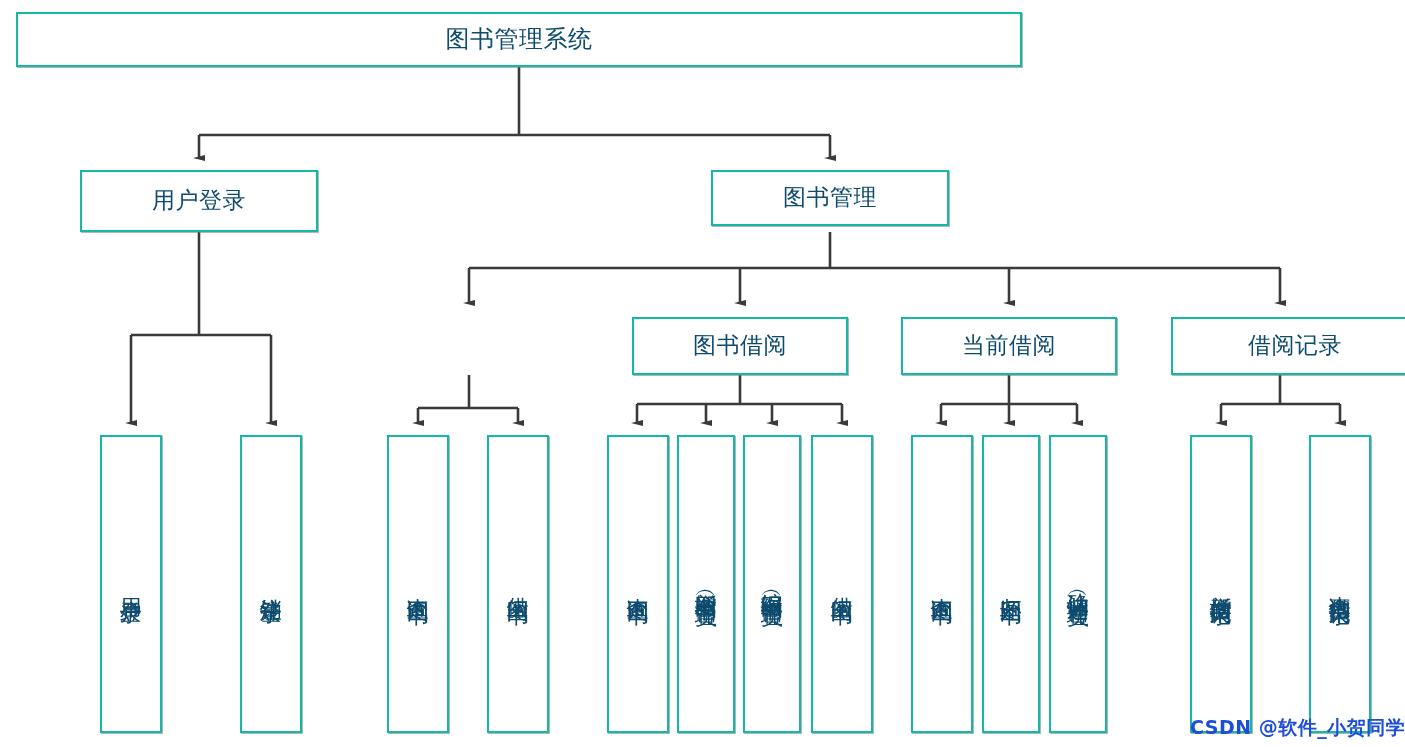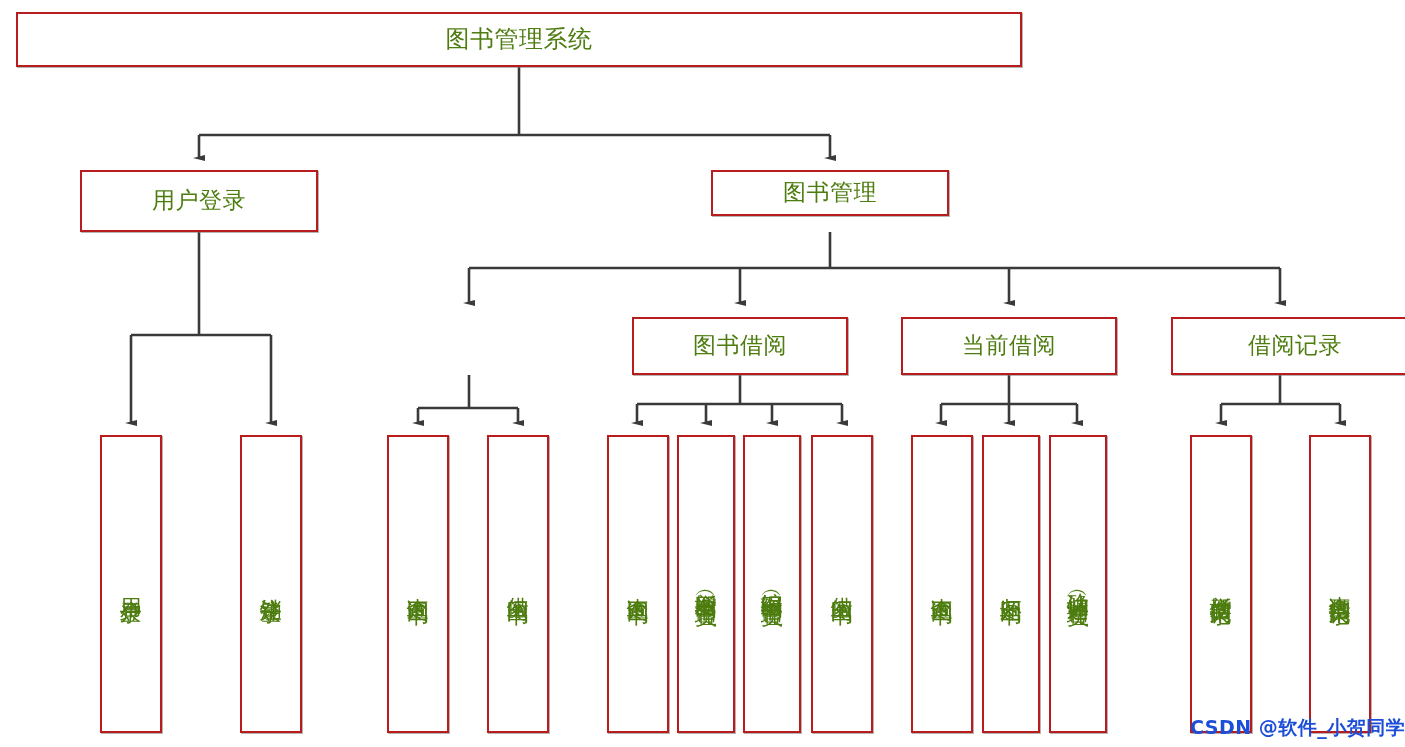--- a/index.html
+++ b/index.html
@@ -23,25 +23,25 @@
     left: 0;
     top: 0;
     width: 1405px;
     height: 747px;
     pointer-events: none;
   }
   .node {
     position: absolute;
     box-sizing: border-box;
     background: #ffffff;
-    border: 2px solid #b91c1c;
+    border: 2px solid #14b8a6;
     display: flex;
     align-items: center;
     justify-content: center;
-    color: #4d7c0f;
+    color: #0c4a6e;
     box-shadow: 1px 1px 0 0 rgba(120,120,120,0.55);
   }
   .node .label {
     display: block;
     text-align: center;
     line-height: 1.12;
     letter-spacing: 0.5px;
   }
   .node.horizontal .label {
     writing-mode: horizontal-tb;
@@ -128,21 +128,21 @@
     </g>
   </svg>
 
   <div class="node root horizontal" style="left:16px; top:12px; width:1006px; height:55px;">
     <span class="label">图书管理系统</span>
   </div>
 
   <div class="node horizontal" style="left:80px; top:170px; width:238px; height:62px;">
     <span class="label">用户登录</span>
   </div>
-  <div class="node horizontal" style="left:711px; top:170px; width:238px; height:46px;">
+  <div class="node horizontal" style="left:711px; top:170px; width:238px; height:56px;">
     <span class="label">图书管理</span>
   </div>
 
   <div class="node horizontal" style="left:632px; top:317px; width:216px; height:58px;">
     <span class="label">图书借阅</span>
   </div>
   <div class="node horizontal" style="left:901px; top:317px; width:216px; height:58px;">
     <span class="label">当前借阅</span>
   </div>
   <div class="node horizontal" style="left:1171px; top:317px; width:248px; height:58px;">

